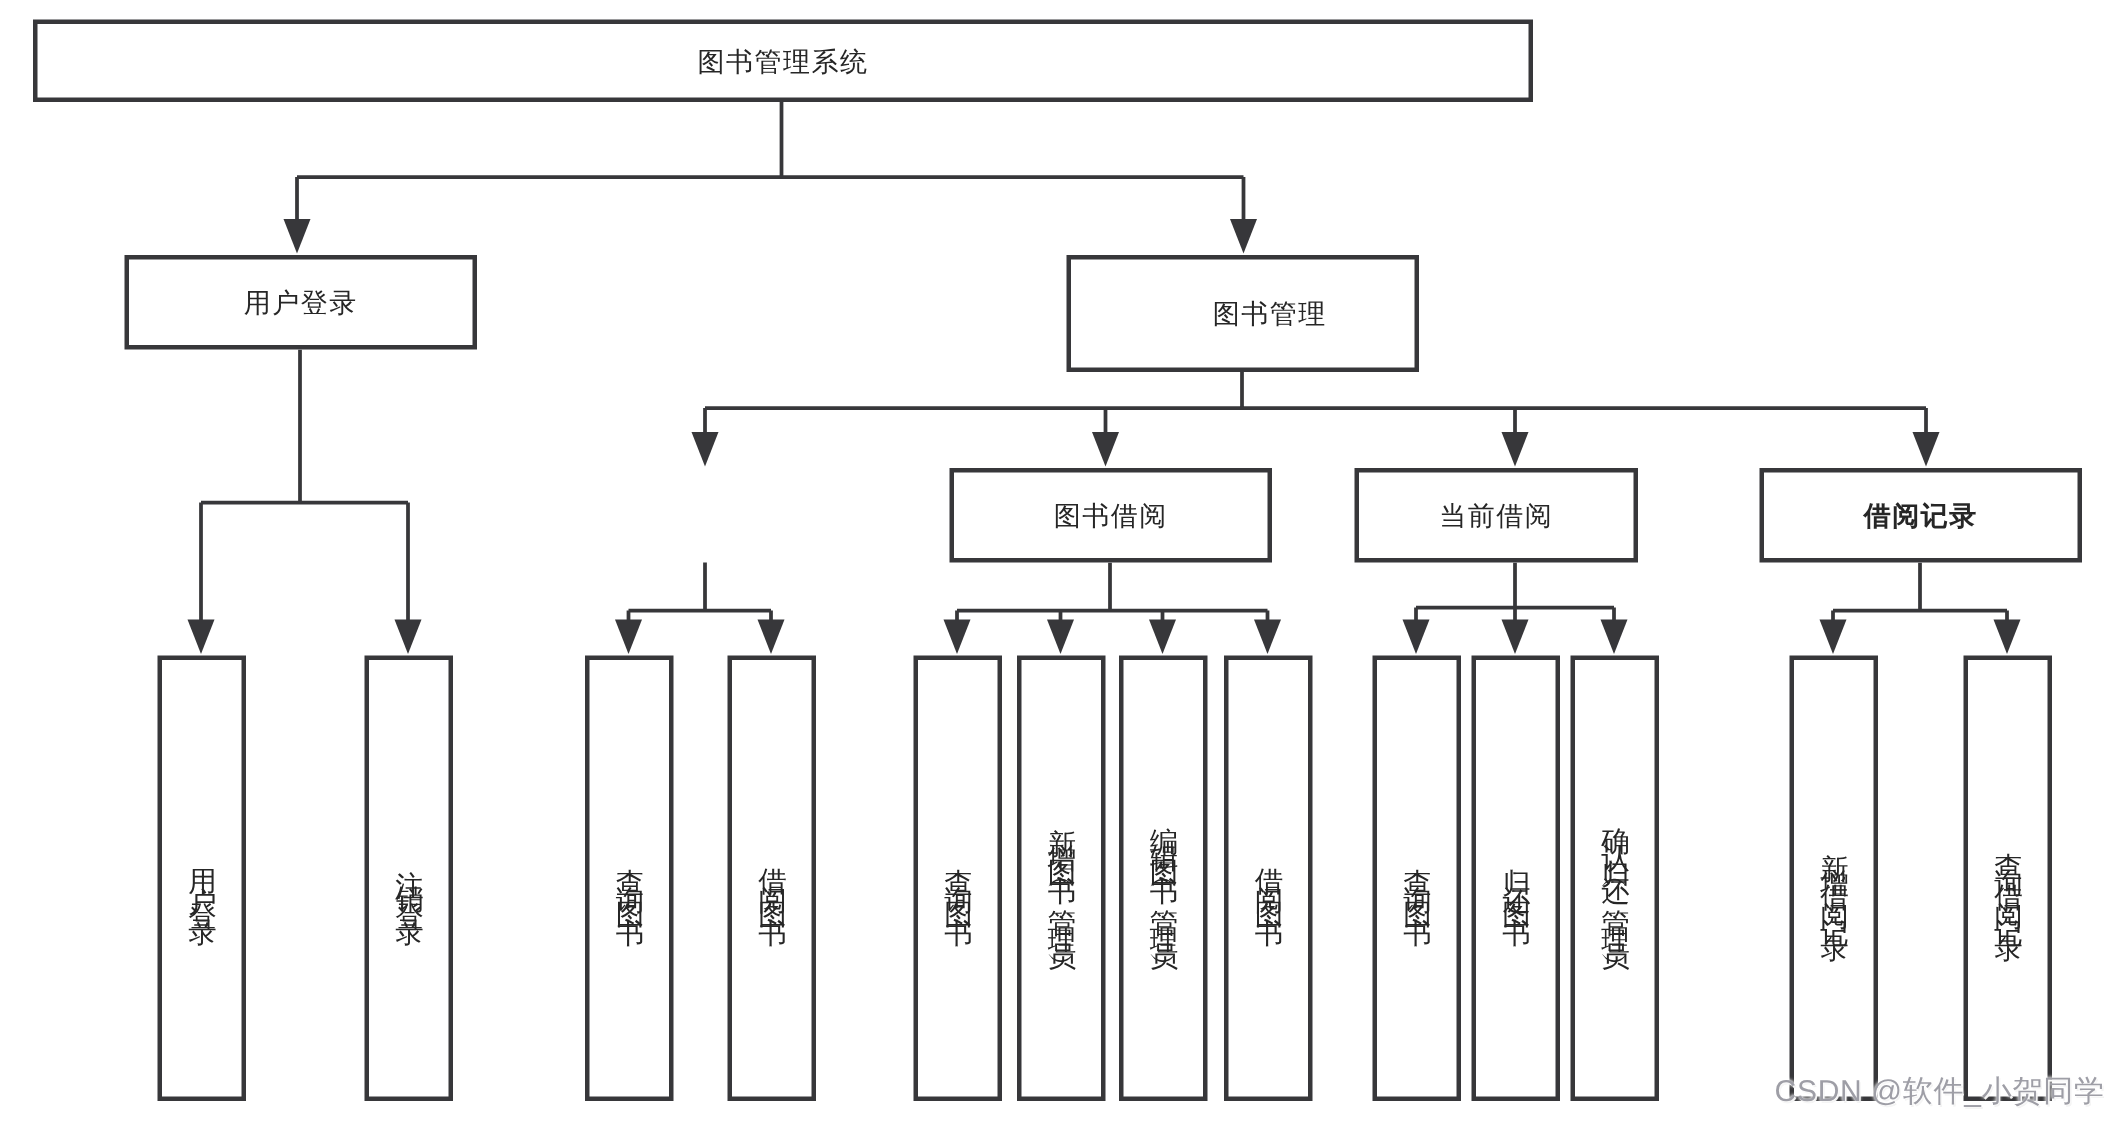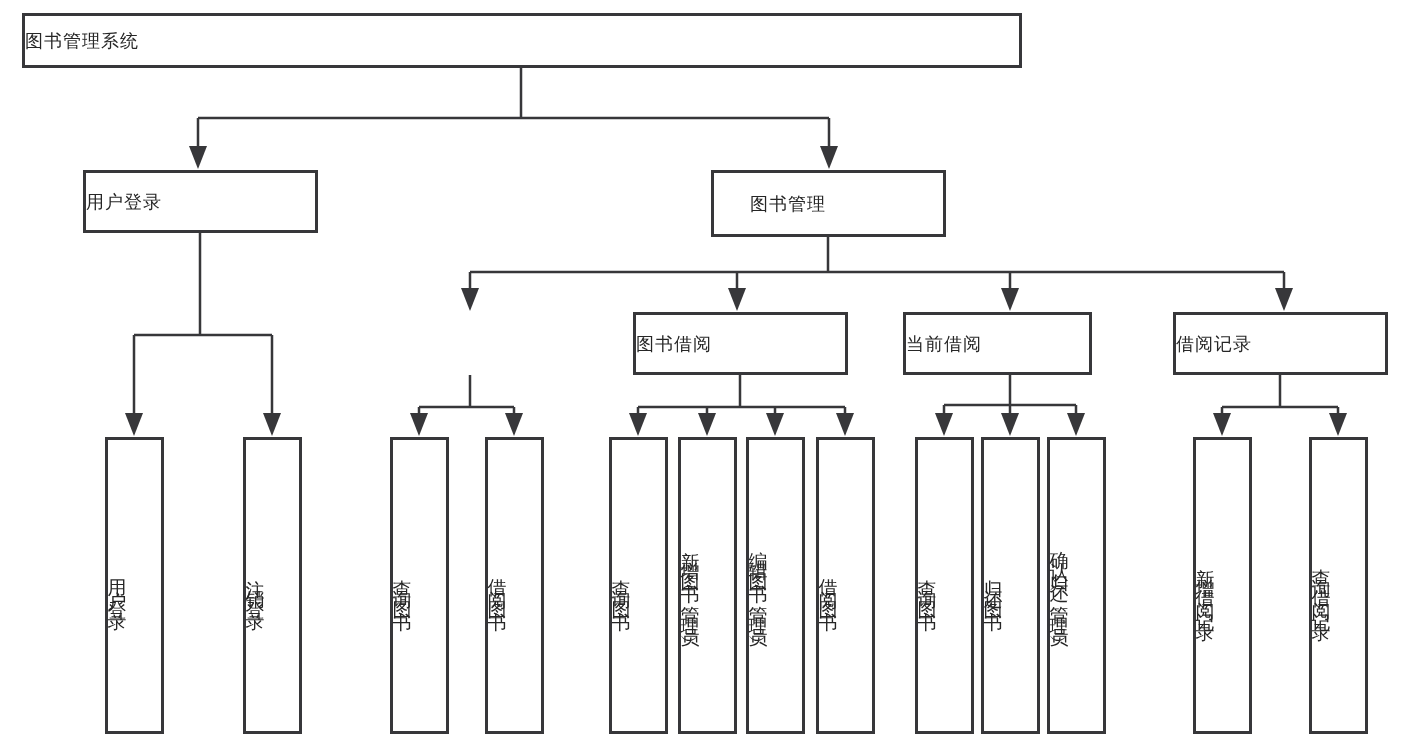--- a/index.html
+++ b/index.html
@@ -33,21 +33,21 @@
     fill: currentColor;
     stroke: none;
   }
   .box {
     position: absolute;
     box-sizing: border-box;
     border: 3px solid var(--box-border, #37373a);
     background: #ffffff;
     display: flex;
     align-items: center;
-    justify-content: flex-start;
+    justify-content: center;
     z-index: 1;
   }
   .hbox {
     font-size: 18px;
     letter-spacing: 1px;
     white-space: nowrap;
   }
   .vbox .vtext {
     writing-mode: vertical-rl;
     text-orientation: mixed;
@@ -112,31 +112,31 @@
     </g>
   </svg>
 
   <div class="box hbox" style="left:22px; top:13px; width:1000px; height:55px;">
     <span>图书管理系统</span>
   </div>
 
   <div class="box hbox" style="left:83px; top:170px; width:235px; height:63px;">
     <span>用户登录</span>
   </div>
-  <div class="box hbox" style="left:711px; top:170px; width:235px; height:67px;padding-left:36px;">
+  <div class="box hbox" style="left:711px; top:170px; width:235px; height:78px;padding-left:36px;">
     <span>图书管理</span>
   </div>
 
   <div class="box hbox" style="left:633px; top:312px; width:215px; height:63px;">
     <span>图书借阅</span>
   </div>
   <div class="box hbox" style="left:903px; top:312px; width:189px; height:63px;">
     <span>当前借阅</span>
   </div>
-  <div class="box hbox" style="left:1173px; top:312px; width:215px; height:63px;">
+  <div class="box hbox" style="left:1173px; top:312px; width:215px; height:63px;font-weight:bold;">
     <span>借阅记录</span>
   </div>
 
   <div class="box vbox" style="left:105px; top:437px; width:59px; height:297px;">
     <span class="vtext">用户登录</span>
   </div>
   <div class="box vbox" style="left:243px; top:437px; width:59px; height:297px;">
     <span class="vtext">注销登录</span>
   </div>
 
@@ -170,14 +170,15 @@
     <span class="vtext">确认归还（管理员）</span>
   </div>
 
   <div class="box vbox" style="left:1193px; top:437px; width:59px; height:297px;">
     <span class="vtext">新增借阅记录</span>
   </div>
   <div class="box vbox" style="left:1309px; top:437px; width:59px; height:297px;">
     <span class="vtext">查询借阅记录</span>
   </div>
 
+  <div class="watermark">CSDN @软件_小贺同学</div>
 
 </div>
 
 </body></html>

